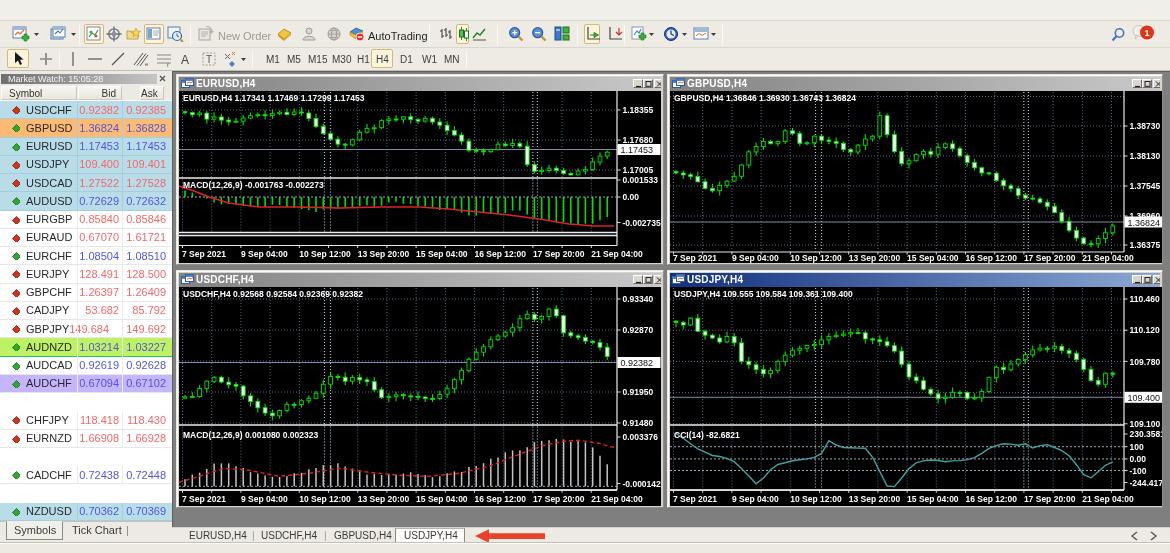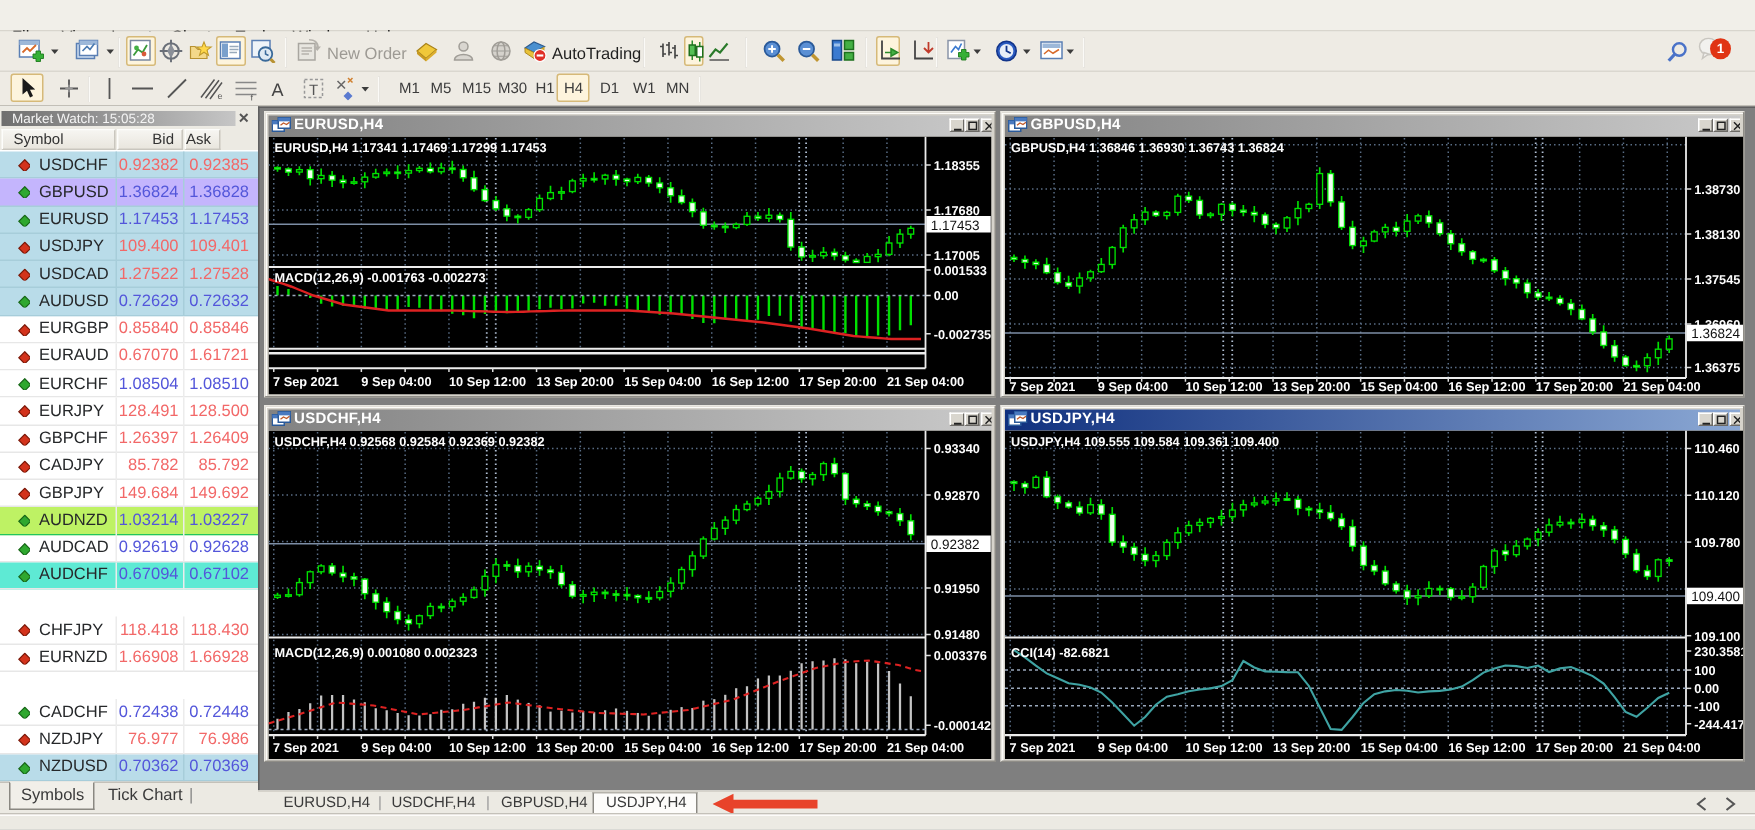--- a/index.html
+++ b/index.html
@@ -256,32 +256,32 @@
 <div id="lpanel" class="abs">
 <div class="abs" style="left:0;top:0;width:172px;height:29px;background:#eceae3"></div>
 <div id="lphead">
         <span>Market Watch: 15:05:28</span>
       </div>
 <svg class="abs" style="left:158px;top:3px" width="10" height="10">
         <path d="M2 2 L7 7 M7 2 L2 7" stroke="#555" stroke-width="1.3"></path>
       </svg>
 <div class="colhdr" style="left:1px;width:76px;padding:1px 0 0 7px">Symbol</div>
 <div class="colhdr" style="left:78px;width:44px;padding:1px 5px 0 0;text-align:right">Bid</div>
-<div class="colhdr" style="left:123px;width:24px;padding:1px 6px 0 0;text-align:right">Ask</div>
+<div class="colhdr" style="left:140px;width:24px;padding:1px 6px 0 0;text-align:right">Ask</div>
 <div class="mwrow" style="top:30.0px;background:#b9dce9;border-bottom:1px solid #a7cdda">
         <svg class="diam" width="9" height="9">
           <path d="M4.5 0.5 L8.5 4.5 L4.5 8.5 L0.5 4.5 Z" fill="#d3331c" stroke="#7a1808" stroke-width="0.8"></path>
         </svg>
         <span class="mwsym">USDCHF</span>
         <span class="mwv" style="left:59px;color:#f26868">0.92382</span>
         <span class="mwv" style="left:106px;color:#f26868">0.92385</span>
         <span class="abs" style="left:121.5px;top:0;width:1px;height:18.26px;background:#a7cdda"></span>
         <span class="abs" style="left:77px;top:0;width:1px;height:18.26px;background:#a7cdda"></span>
       </div>
-<div class="mwrow" style="top:48.260000000000005px;background:#c4b5fd;border-bottom:1px solid #a7cdda">
+<div class="mwrow" style="top:48.260000000000005px;background:#fdba74;border-bottom:1px solid #a7cdda">
         <svg class="diam" width="9" height="9">
           <path d="M4.5 0.5 L8.5 4.5 L4.5 8.5 L0.5 4.5 Z" fill="#2fa82f" stroke="#176617" stroke-width="0.8"></path>
         </svg>
         <span class="mwsym">GBPUSD</span>
         <span class="mwv" style="left:59px;color:#5356da">1.36824</span>
         <span class="mwv" style="left:106px;color:#5356da">1.36828</span>
         <span class="abs" style="left:121.5px;top:0;width:1px;height:18.26px;background:#a7cdda"></span>
         <span class="abs" style="left:77px;top:0;width:1px;height:18.26px;background:#a7cdda"></span>
       </div>
 <div class="mwrow" style="top:66.52000000000001px;background:#b9dce9;border-bottom:1px solid #a7cdda">
@@ -372,31 +372,31 @@
         <span class="mwv" style="left:59px;color:#f26868">1.26397</span>
         <span class="mwv" style="left:106px;color:#f26868">1.26409</span>
         <span class="abs" style="left:121.5px;top:0;width:1px;height:18.26px;background:#ececec"></span>
         <span class="abs" style="left:77px;top:0;width:1px;height:18.26px;background:#ececec"></span>
       </div>
 <div class="mwrow" style="top:230.86px;background:#fff;border-bottom:1px solid #e7e7e7">
         <svg class="diam" width="9" height="9">
           <path d="M4.5 0.5 L8.5 4.5 L4.5 8.5 L0.5 4.5 Z" fill="#d3331c" stroke="#7a1808" stroke-width="0.8"></path>
         </svg>
         <span class="mwsym">CADJPY</span>
-        <span class="mwv" style="left:59px;color:#f26868">85.782</span>
+        <span class="mwv" style="left:59px;color:#f26868">53.682</span>
         <span class="mwv" style="left:106px;color:#f26868">85.792</span>
         <span class="abs" style="left:121.5px;top:0;width:1px;height:18.26px;background:#ececec"></span>
         <span class="abs" style="left:77px;top:0;width:1px;height:18.26px;background:#ececec"></span>
       </div>
 <div class="mwrow" style="top:249.12px;background:#fff;border-bottom:1px solid #e7e7e7">
         <svg class="diam" width="9" height="9">
           <path d="M4.5 0.5 L8.5 4.5 L4.5 8.5 L0.5 4.5 Z" fill="#d3331c" stroke="#7a1808" stroke-width="0.8"></path>
         </svg>
         <span class="mwsym">GBPJPY</span>
-        <span class="mwv" style="left:59px;color:#f26868">149.684</span>
+        <span class="mwv" style="left:49px;color:#f26868">149.684</span>
         <span class="mwv" style="left:106px;color:#f26868">149.692</span>
         <span class="abs" style="left:121.5px;top:0;width:1px;height:18.26px;background:#ececec"></span>
         <span class="abs" style="left:77px;top:0;width:1px;height:18.26px;background:#ececec"></span>
       </div>
 <div class="mwrow" style="top:267.38px;background:#bef264;border-bottom:1px solid #22c55e">
         <svg class="diam" width="9" height="9">
           <path d="M4.5 0.5 L8.5 4.5 L4.5 8.5 L0.5 4.5 Z" fill="#2fa82f" stroke="#176617" stroke-width="0.8"></path>
         </svg>
         <span class="mwsym">AUDNZD</span>
         <span class="mwv" style="left:59px;color:#5356da">1.03214</span>
@@ -407,21 +407,21 @@
 <div class="mwrow" style="top:285.64px;background:#fff;border-bottom:1px solid #e7e7e7">
         <svg class="diam" width="9" height="9">
           <path d="M4.5 0.5 L8.5 4.5 L4.5 8.5 L0.5 4.5 Z" fill="#2fa82f" stroke="#176617" stroke-width="0.8"></path>
         </svg>
         <span class="mwsym">AUDCAD</span>
         <span class="mwv" style="left:59px;color:#5356da">0.92619</span>
         <span class="mwv" style="left:106px;color:#5356da">0.92628</span>
         <span class="abs" style="left:121.5px;top:0;width:1px;height:18.26px;background:#ececec"></span>
         <span class="abs" style="left:77px;top:0;width:1px;height:18.26px;background:#ececec"></span>
       </div>
-<div class="mwrow" style="top:303.90000000000003px;background:#5eead4;border-bottom:1px solid #e7e7e7">
+<div class="mwrow" style="top:303.90000000000003px;background:#c4b5fd;border-bottom:1px solid #e7e7e7">
         <svg class="diam" width="9" height="9">
           <path d="M4.5 0.5 L8.5 4.5 L4.5 8.5 L0.5 4.5 Z" fill="#2fa82f" stroke="#176617" stroke-width="0.8"></path>
         </svg>
         <span class="mwsym">AUDCHF</span>
         <span class="mwv" style="left:59px;color:#5356da">0.67094</span>
         <span class="mwv" style="left:106px;color:#5356da">0.67102</span>
         <span class="abs" style="left:121.5px;top:0;width:1px;height:18.26px;background:#ececec"></span>
         <span class="abs" style="left:77px;top:0;width:1px;height:18.26px;background:#ececec"></span>
       </div>
 <div class="mwrow" style="top:340.42px;background:#fff;border-bottom:1px solid #e7e7e7">
@@ -444,30 +444,20 @@
         <span class="abs" style="left:121.5px;top:0;width:1px;height:18.26px;background:#ececec"></span>
         <span class="abs" style="left:77px;top:0;width:1px;height:18.26px;background:#ececec"></span>
       </div>
 <div class="mwrow" style="top:395.20000000000005px;background:#fff;border-bottom:1px solid #e7e7e7">
         <svg class="diam" width="9" height="9">
           <path d="M4.5 0.5 L8.5 4.5 L4.5 8.5 L0.5 4.5 Z" fill="#2fa82f" stroke="#176617" stroke-width="0.8"></path>
         </svg>
         <span class="mwsym">CADCHF</span>
         <span class="mwv" style="left:59px;color:#5356da">0.72438</span>
         <span class="mwv" style="left:106px;color:#5356da">0.72448</span>
-        <span class="abs" style="left:121.5px;top:0;width:1px;height:18.26px;background:#ececec"></span>
-        <span class="abs" style="left:77px;top:0;width:1px;height:18.26px;background:#ececec"></span>
-      </div>
-<div class="mwrow" style="top:413.46000000000004px;background:#fff;border-bottom:1px solid #e7e7e7">
-        <svg class="diam" width="9" height="9">
-          <path d="M4.5 0.5 L8.5 4.5 L4.5 8.5 L0.5 4.5 Z" fill="#d3331c" stroke="#7a1808" stroke-width="0.8"></path>
-        </svg>
-        <span class="mwsym">NZDJPY</span>
-        <span class="mwv" style="left:59px;color:#f26868">76.977</span>
-        <span class="mwv" style="left:106px;color:#f26868">76.986</span>
         <span class="abs" style="left:121.5px;top:0;width:1px;height:18.26px;background:#ececec"></span>
         <span class="abs" style="left:77px;top:0;width:1px;height:18.26px;background:#ececec"></span>
       </div>
 <div class="mwrow" style="top:431.72px;background:#b9dce9;border-bottom:1px solid #a7cdda">
         <svg class="diam" width="9" height="9">
           <path d="M4.5 0.5 L8.5 4.5 L4.5 8.5 L0.5 4.5 Z" fill="#2fa82f" stroke="#176617" stroke-width="0.8"></path>
         </svg>
         <span class="mwsym">NZDUSD</span>
         <span class="mwv" style="left:59px;color:#5356da">0.70362</span>
         <span class="mwv" style="left:106px;color:#5356da">0.70369</span>

